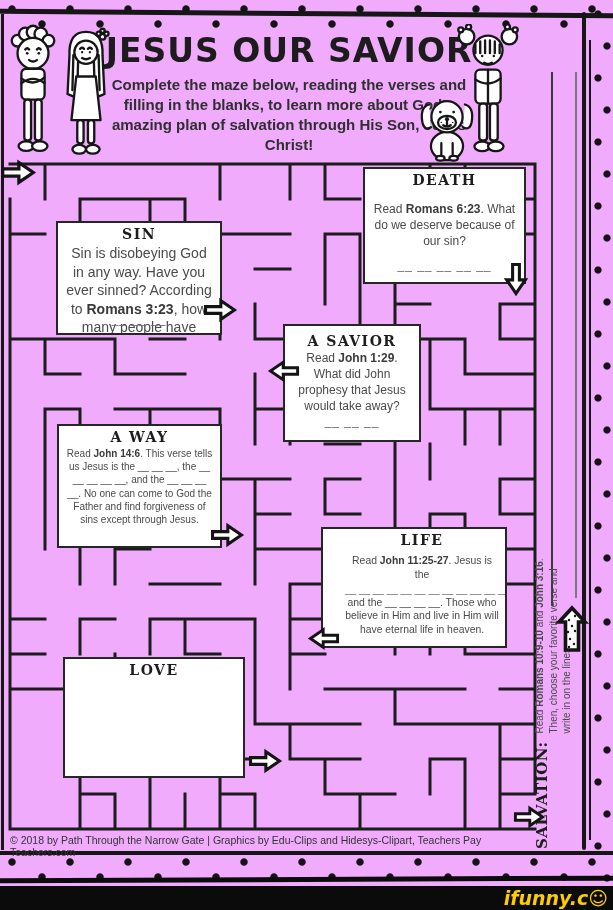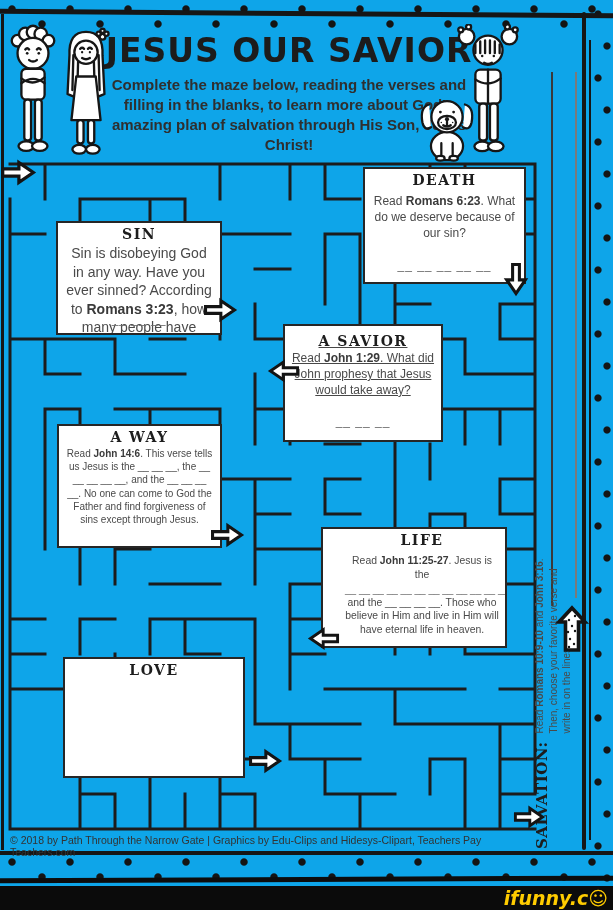--- a/index.html
+++ b/index.html
@@ -1,16 +1,16 @@
 <!DOCTYPE html>
 <html><head>
 <meta charset="utf-8">
 <style>
   html,body{margin:0;padding:0;background:#fff;}
-  #page{position:relative;width:613px;height:910px;background:#0ea5e9;overflow:hidden;
+  #page{position:relative;width:613px;height:910px;background:#f0abfc;overflow:hidden;
         font-family:"Liberation Sans",sans-serif;color:#474747;}
   
   .dots-top,.dots-bottom{position:absolute;left:0;width:613px;height:32px;z-index:0;
      background-image:radial-gradient(circle at 12px 9px,#141414 3.2px,transparent 4.2px),
                       radial-gradient(circle at 42px 24px,#141414 3.2px,transparent 4.2px);
      background-size:58px 32px;}
   .dots-top{top:0;}
   .dots-bottom{top:853px;}
   .dots-right{position:absolute;top:0;left:588px;width:25px;height:885px;z-index:0;
      background-image:radial-gradient(circle at 10px 14px,#141414 3.1px,transparent 4.1px),
@@ -151,27 +151,27 @@
   <div class="box" style="left:56px;top:221px;width:166px;height:114px;">
     <div class="box-title">SIN</div>
     <p class="box-text" style="font-size:14px;">
       <span>Sin is disobeying God in any way. Have you ever sinned? According to </span><b>Romans 3:23</b><span>, how many people have sinned?</span>
     </p>
     <div class="blanks">__ __ __</div>
   </div>
 
   <div class="box" style="left:363px;top:167px;width:163px;height:117px;">
     <div class="box-title">DEATH</div>
-    <p class="box-text" style="font-size:12px;margin-top:6px;">
+    <p class="box-text" style="font-size:12px;margin-top:14px;">
       <span>Read </span><b>Romans 6:23</b><span>. What do we deserve because of our sin?</span>
     </p>
     <div class="blanks" style="bottom:10px;">__ __ __ __ __</div>
   </div>
 
-  <div class="box" style="left:283px;top:324px;width:160px;height:118px;text-decoration:underline;">
+  <div class="box" style="left:283px;top:324px;width:138px;height:118px;">
     <div class="box-title" style="margin-top:4px;">A SAVIOR</div>
     <p class="box-text" style="font-size:12px;">
       <span>Read </span><b>John 1:29</b><span>. What did John prophesy that Jesus would take away?</span>
     </p>
     <div class="blanks" style="bottom:12px;">__ __ __</div>
   </div>
 
   <div class="box" style="left:57px;top:424px;width:165px;height:124px;">
     <div class="box-title">A WAY</div>
     <p class="box-text" style="font-size:10px;">

